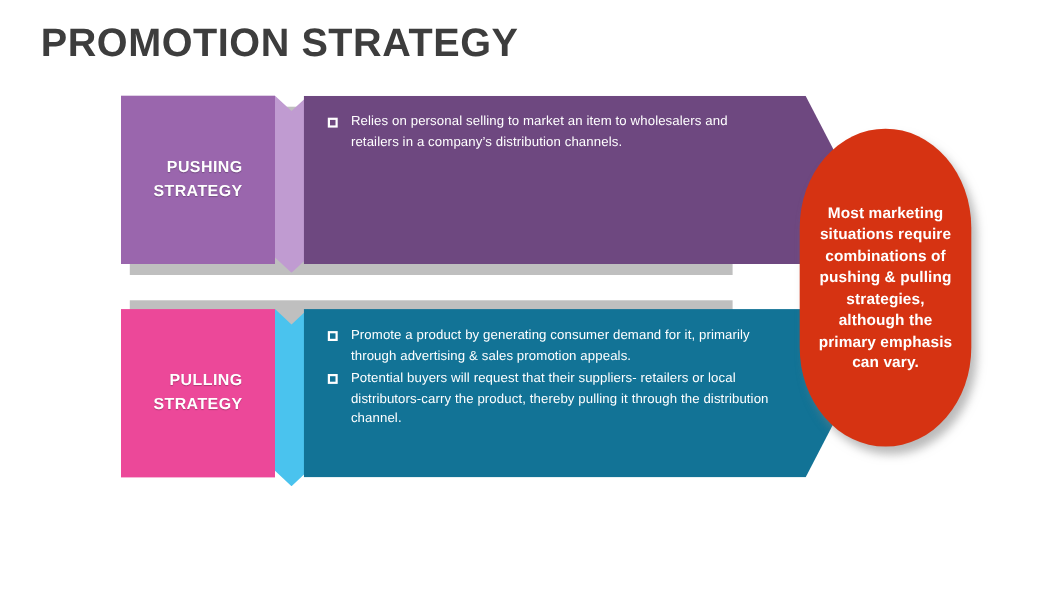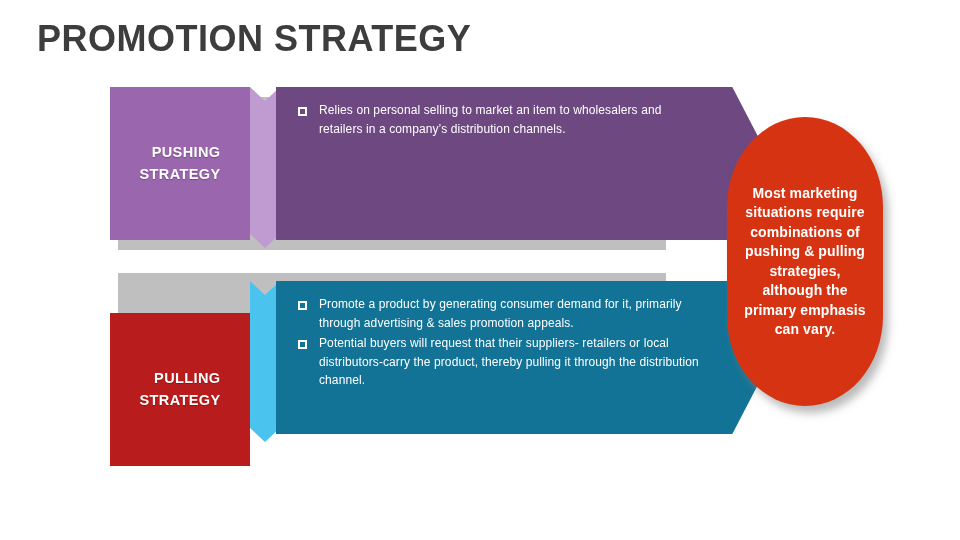--- a/index.html
+++ b/index.html
@@ -105,21 +105,21 @@
     letter-spacing:.1px;
   }
 
   
   #band-pushing{ left:110px; top:87px; width:560px; height:165px; }
   #band-pushing .label-block{ background:#9a66ad; }
   #band-pushing .arrow-body{ background:#6e4880; }
 
   
   #band-pulling{ left:110px; top:281px; width:560px; height:165px; }
-  #band-pulling .label-block{ background:#b91c1c;margin-top:32px; }
+  #band-pulling .label-block{ background:#ec4899; }
   #band-pulling .arrow-body{ background:#127396; }
   #band-pulling .shadow{ top:-8px; left:8px; }
 
   
   #summary-pill{
     position:absolute;
     left:683px; top:117px;
     width:156px; height:289px;
     background:#d63312;
     border-radius:78px / 90px;

